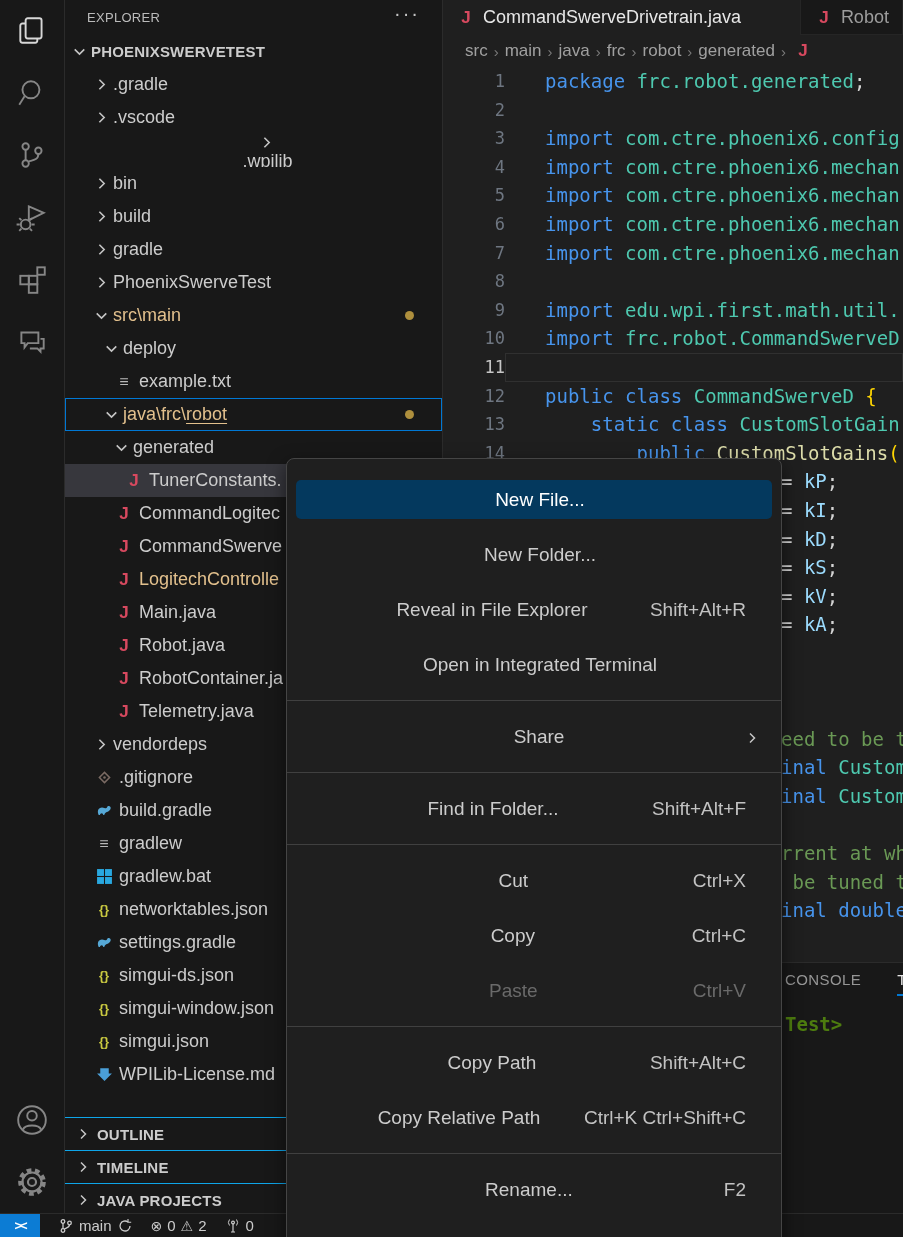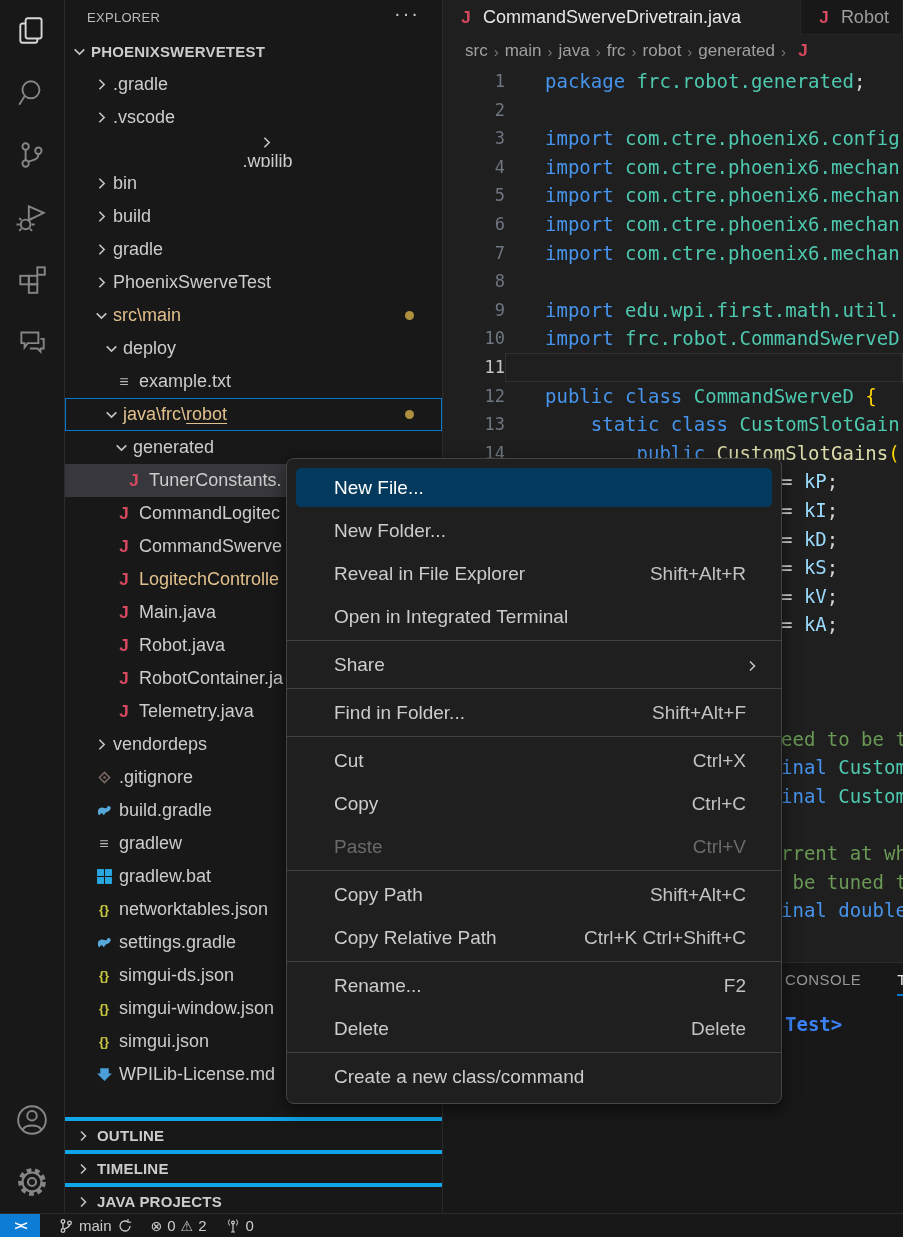--- a/index.html
+++ b/index.html
@@ -38,21 +38,21 @@
   .badge-dot { position:absolute; right:28px; top:12px; width:9px; height:9px; border-radius:50%; background:#ae8f3d; }
   .fi { display:inline-flex; width:18px; height:20px; margin:0 6px 0 2px; align-items:center; justify-content:center; flex:0 0 18px; }
   .fi.java { color:#d7495f; font-weight:bold; font-size:17px; font-family:"Liberation Sans",sans-serif; }
   .fi.txt  { color:#b8b8b8; font-size:16px; }
   .fi.json { color:#cbcb41; font-weight:bold; font-size:13px; letter-spacing:0; }
   .fi svg { width:17px; height:17px; }
   .fi.gradle { color:#56a8d6; }
   .fi.win { color:#29a8e0; }
   .fi.git { color:#7a6a63; }
   .fi.wpilib { color:#4a9fd8; }
-  .section { position:absolute; left:0; width:100%; height:33px; background:#181818; border-top:4px solid #0ea5e9; display:flex; align-items:center; }
+  .section { position:absolute; left:0; width:100%; height:33px; background:#181818; border-top:1px solid #0ea5e9; display:flex; align-items:center; }
   .section .twisty { width:16px; height:16px; margin:0 6px 0 10px; color:#c5c5c5; }
   .section .twisty svg { width:16px; height:16px; }
   .section-lbl { font-weight:bold; font-size:15px; color:#cccccc; letter-spacing:0.2px; }
   
   #editor { position:absolute; left:443px; top:0; width:460px; height:1213px; background:#1f1f1f; }
   #tabstrip { position:absolute; left:0; top:0; width:100%; height:35px; background:#181818; border-bottom:1px solid #252525; display:flex; }
   .tab { height:35px; display:flex; align-items:center; padding:0 14px; font-size:18px; color:#9d9d9d; border-right:1px solid #252525; white-space:nowrap; overflow:hidden; }
   .tab .fi { margin:0 8px 0 0; }
   .tab.active { background:#1f1f1f; color:#e7e7e7; }
   #breadcrumbs { position:absolute; left:0; top:35px; width:100%; height:32px; display:flex; align-items:center; padding-left:22px; font-size:17px; color:#a0a0a0; white-space:nowrap; overflow:hidden; }
@@ -67,34 +67,34 @@
   .k { color:#4794ec; } .y { color:#4ec9b0; } .p { color:#d4d4d4; }
   .v { color:#9cdcfe; } .m { color:#dcdcaa; } .c { color:#6a9955; } .b { color:#ffd602; }
   #curline-box { position:absolute; left:62px; right:0; height:28.6px; border:1px solid #303030; }
   #fragments { position:absolute; left:338px; top:0; width:122px; }
   .frag { position:absolute; white-space:pre; }
   
   #panel { position:absolute; left:0; top:962px; width:100%; height:251px; background:#181818; border-top:1px solid #2b2b2b; }
   #panel-tabs { position:absolute; left:342px; top:8px; display:flex; font-size:15px; letter-spacing:0.4px; }
   .ptab { margin-right:36px; color:#969696; padding-bottom:6px; }
   .ptab.active { color:#e7e7e7; border-bottom:2px solid #0078d4; }
-  #panel-content { position:absolute; left:342px; top:50px; font-family:"DejaVu Sans Mono", monospace; font-weight:bold; font-size:19px; color:#3b82f6; }
+  #panel-content { position:absolute; left:342px; top:50px; font-family:"DejaVu Sans Mono", monospace; font-weight:bold; font-size:19px; color:#4d7c0f; }
   
   #statusbar { position:absolute; left:0; top:1213px; width:100%; height:24px; background:#181818; border-top:1px solid #2b2b2b; display:flex; align-items:center; font-size:15px; color:#cccccc; }
   #remote-indicator { width:40px; height:24px; background:#0c7cd4; color:#ffffff; display:flex; align-items:center; justify-content:center; font-weight:bold; font-size:13px; letter-spacing:-2px; }
   .sb-item { display:flex; align-items:center; margin-left:18px; gap:5px; }
   .sb-item svg { width:16px; height:16px; }
   .sb-glyph { font-size:14px; }
   
   #context-menu {
     position:absolute; left:286px; top:458px; width:496px;
     background:#1f1f1f; border:1px solid #454545; border-radius:8px;
     box-shadow:0 6px 18px rgba(0,0,0,0.55); padding:5px 0 3px 0; z-index:50;
   }
-  .mi { height:39px; margin:4px 9px; display:flex; align-items:center; border-radius:5px; padding:0 26px 0 38px; font-size:19px; color:#cccccc; }
+  .mi { height:39px; margin:16px 9px; display:flex; align-items:center; border-radius:5px; padding:0 26px 0 38px; font-size:19px; color:#cccccc;text-align:center; }
   .mi .mlabel { flex:1; }
   .mi .mshortcut { color:#c2c2c2; }
   .mi.hl { background:#04395e; color:#ffffff; }
   .mi.disabled, .mi.disabled .mshortcut { color:#6a6a6a; }
   .mi .subarrow { width:16px; height:16px; color:#c5c5c5; margin-right:-14px; }
   .msep { height:1px; background:#404040; margin:1px 0; }
 </style>
 </head>
 <body>
 <div id="window">

